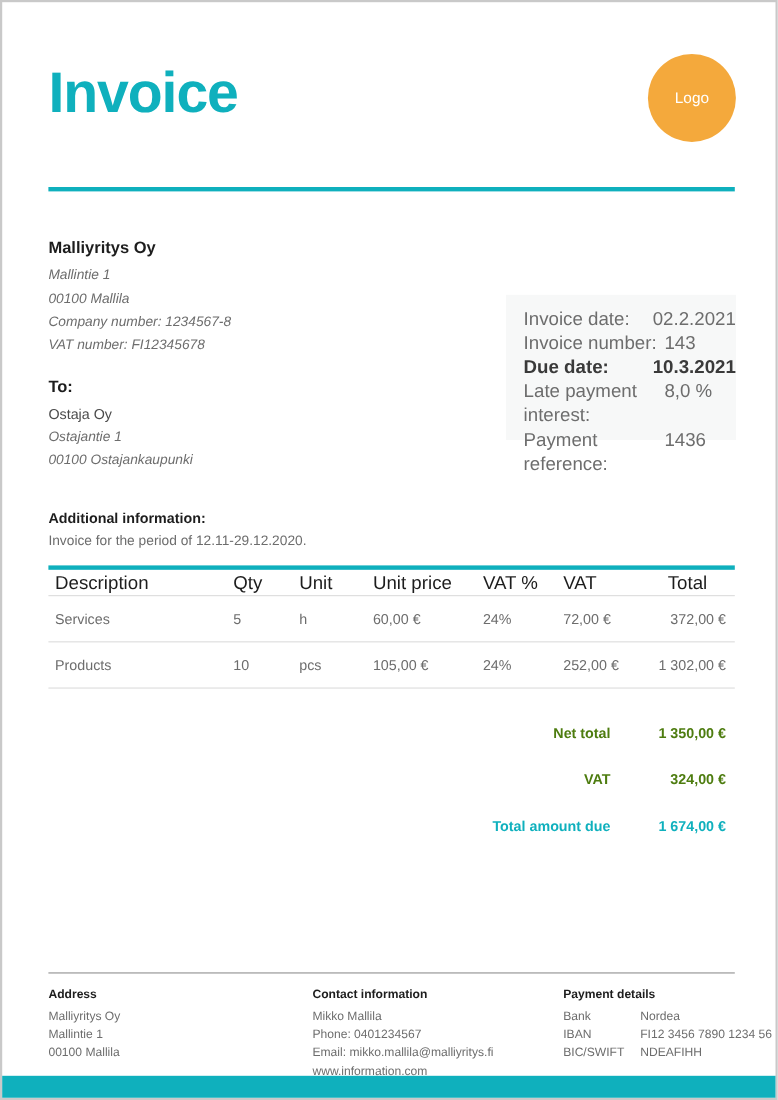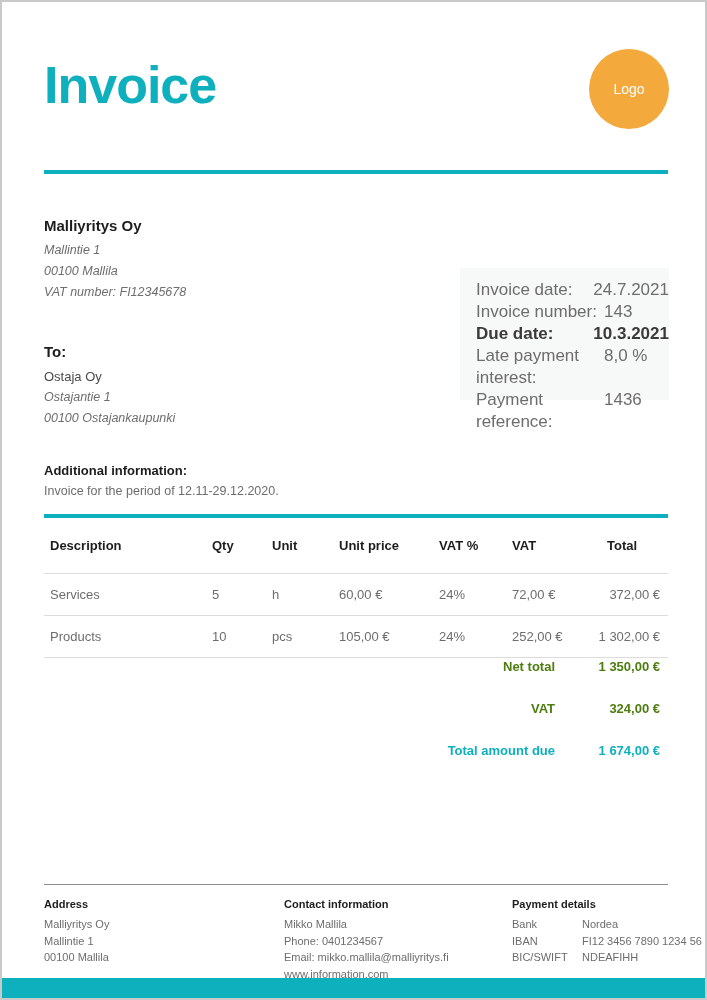--- a/index.html
+++ b/index.html
@@ -32,21 +32,21 @@
   .to-heading{font-size:15px;font-weight:bold;color:var(--ink);line-height:24px;margin-bottom:2px;}
   .recipient-name{font-size:13px;font-weight:normal;color:#4a4a4a;line-height:21px;}
 
   .additional{position:absolute;left:42px;top:458px;}
   .add-heading{font-size:13px;font-weight:bold;color:var(--ink);line-height:21px;}
   .add-text{font-size:12.5px;color:var(--muted);line-height:21px;}
 
   .items{position:absolute;left:42px;top:516px;width:624px;}
   .tr{display:grid;grid-template-columns:162px 60px 67px 100px 73px 50px 1fr;
       padding-left:6px;align-items:center;height:42px;border-bottom:1px solid var(--rule_light);}
-  .tr.head{height:56px;font-size:13px;font-weight:bold;color:var(--ink);}
+  .tr.head{height:24px;font-size:17px;font-weight:normal;color:var(--ink);}
   .tr.body{font-size:13px;color:var(--muted);}
   .tr .c{white-space:nowrap;}
   .tr .c.total-h{padding-left:45px;}
   .tr .c.total-v{text-align:right;padding-right:8px;}
 
   .totals{position:absolute;left:42px;top:643px;width:624px;}
   .total-row{display:flex;height:42px;align-items:center;font-size:13px;font-weight:bold;color:#4d7c0f;}
   .total-row .t-label{width:511px;text-align:right;}
   .total-row .t-value{flex:1;text-align:right;padding-right:8px;white-space:nowrap;}
   .total-row.accent{color:var(--accent);}
@@ -70,27 +70,28 @@
   <div class="title">Invoice</div>
   <div class="logo">
     <span>Logo</span>
   </div>
   <div class="rule rule1"></div>
 
   <div class="seller">
     <div class="seller-name">Malliyritys Oy</div>
     <div class="addr-line">Mallintie 1</div>
     <div class="addr-line">00100 Mallila</div>
+    <div class="addr-line">Company number: 1234567-8</div>
     <div class="addr-line">VAT number: FI12345678</div>
   </div>
 
   <div class="meta-box">
     <div class="meta-row">
       <span class="meta-label">Invoice date:</span>
-      <span class="meta-value">24.7.2021</span>
+      <span class="meta-value">02.2.2021</span>
     </div>
     <div class="meta-row">
       <span class="meta-label">Invoice number:</span>
       <span class="meta-value">143</span>
     </div>
     <div class="meta-row bold-row">
       <span class="meta-label">Due date:</span>
       <span class="meta-value">10.3.2021</span>
     </div>
     <div class="meta-row">

